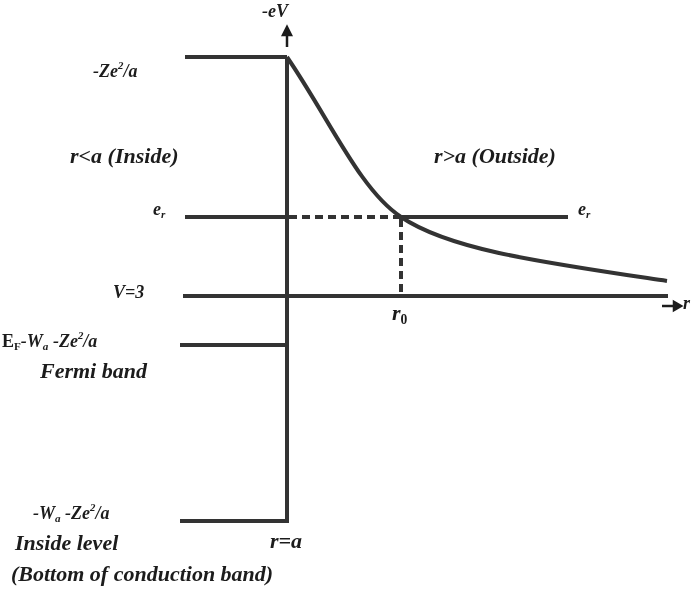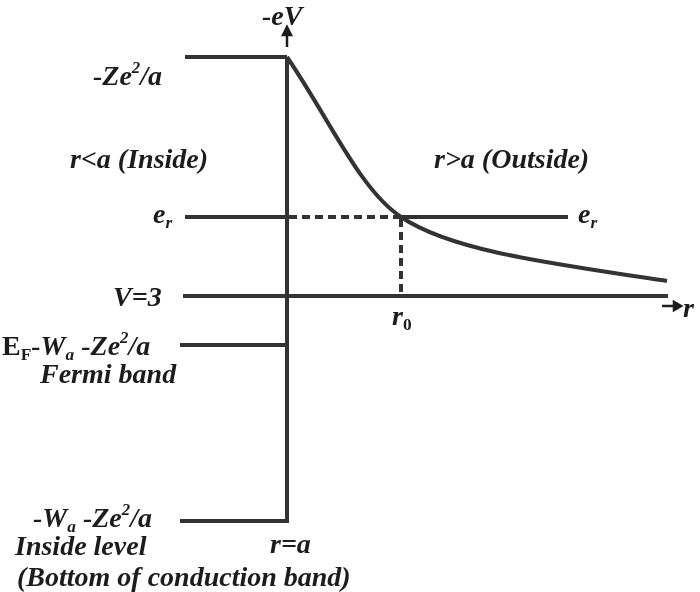--- a/index.html
+++ b/index.html
@@ -10,22 +10,22 @@
     font-family: "Liberation Serif", "DejaVu Serif", serif;
     font-weight: bold;
     font-style: italic;
     color: #1c1c1c;
     white-space: nowrap;
     line-height: 1;
   }
   .up { font-style: normal; }
   .sub { font-size: 0.62em; vertical-align: -0.3em; }
   .sup { font-size: 0.6em; vertical-align: 0.7em; }
-  .big { font-size: 28px; }
-  .med { font-size: 28px; }
+  .big { font-size: 18px; }
+  .med { font-size: 22px; }
 </style>
 </head>
 <body>
 
 <svg id="diagram" viewBox="0 0 700 592" xmlns="http://www.w3.org/2000/svg">
   <g stroke="#333333" stroke-width="4" fill="none">
 
     <line x1="287" y1="57" x2="287" y2="521"></line>
 
     <line x1="185" y1="57" x2="287" y2="57"></line>
@@ -82,15 +82,15 @@
 
 <div class="lbl big" style="left:2px; top:330px;">
   <span class="up">E</span><span class="sub up">F</span><span>-W</span><span class="sub">a</span><span> -Ze</span><span class="sup">2</span><span>/a</span>
 </div>
 <div class="lbl med" style="left:40px; top:360px;">Fermi band</div>
 
 <div class="lbl big" style="left:33px; top:502px;">
   <span>-W</span><span class="sub">a</span><span> -Ze</span><span class="sup">2</span><span>/a</span>
 </div>
 <div class="lbl med" style="left:15px; top:532px;">Inside level</div>
-<div class="lbl med" style="left:17px; top:563px;">(Bottom of conduction band)</div>
+<div class="lbl med" style="left:11px; top:563px;">(Bottom of conduction band)</div>
 
 <div class="lbl med" style="left:270px; top:530px;">r=a</div>
 
 </body></html>

